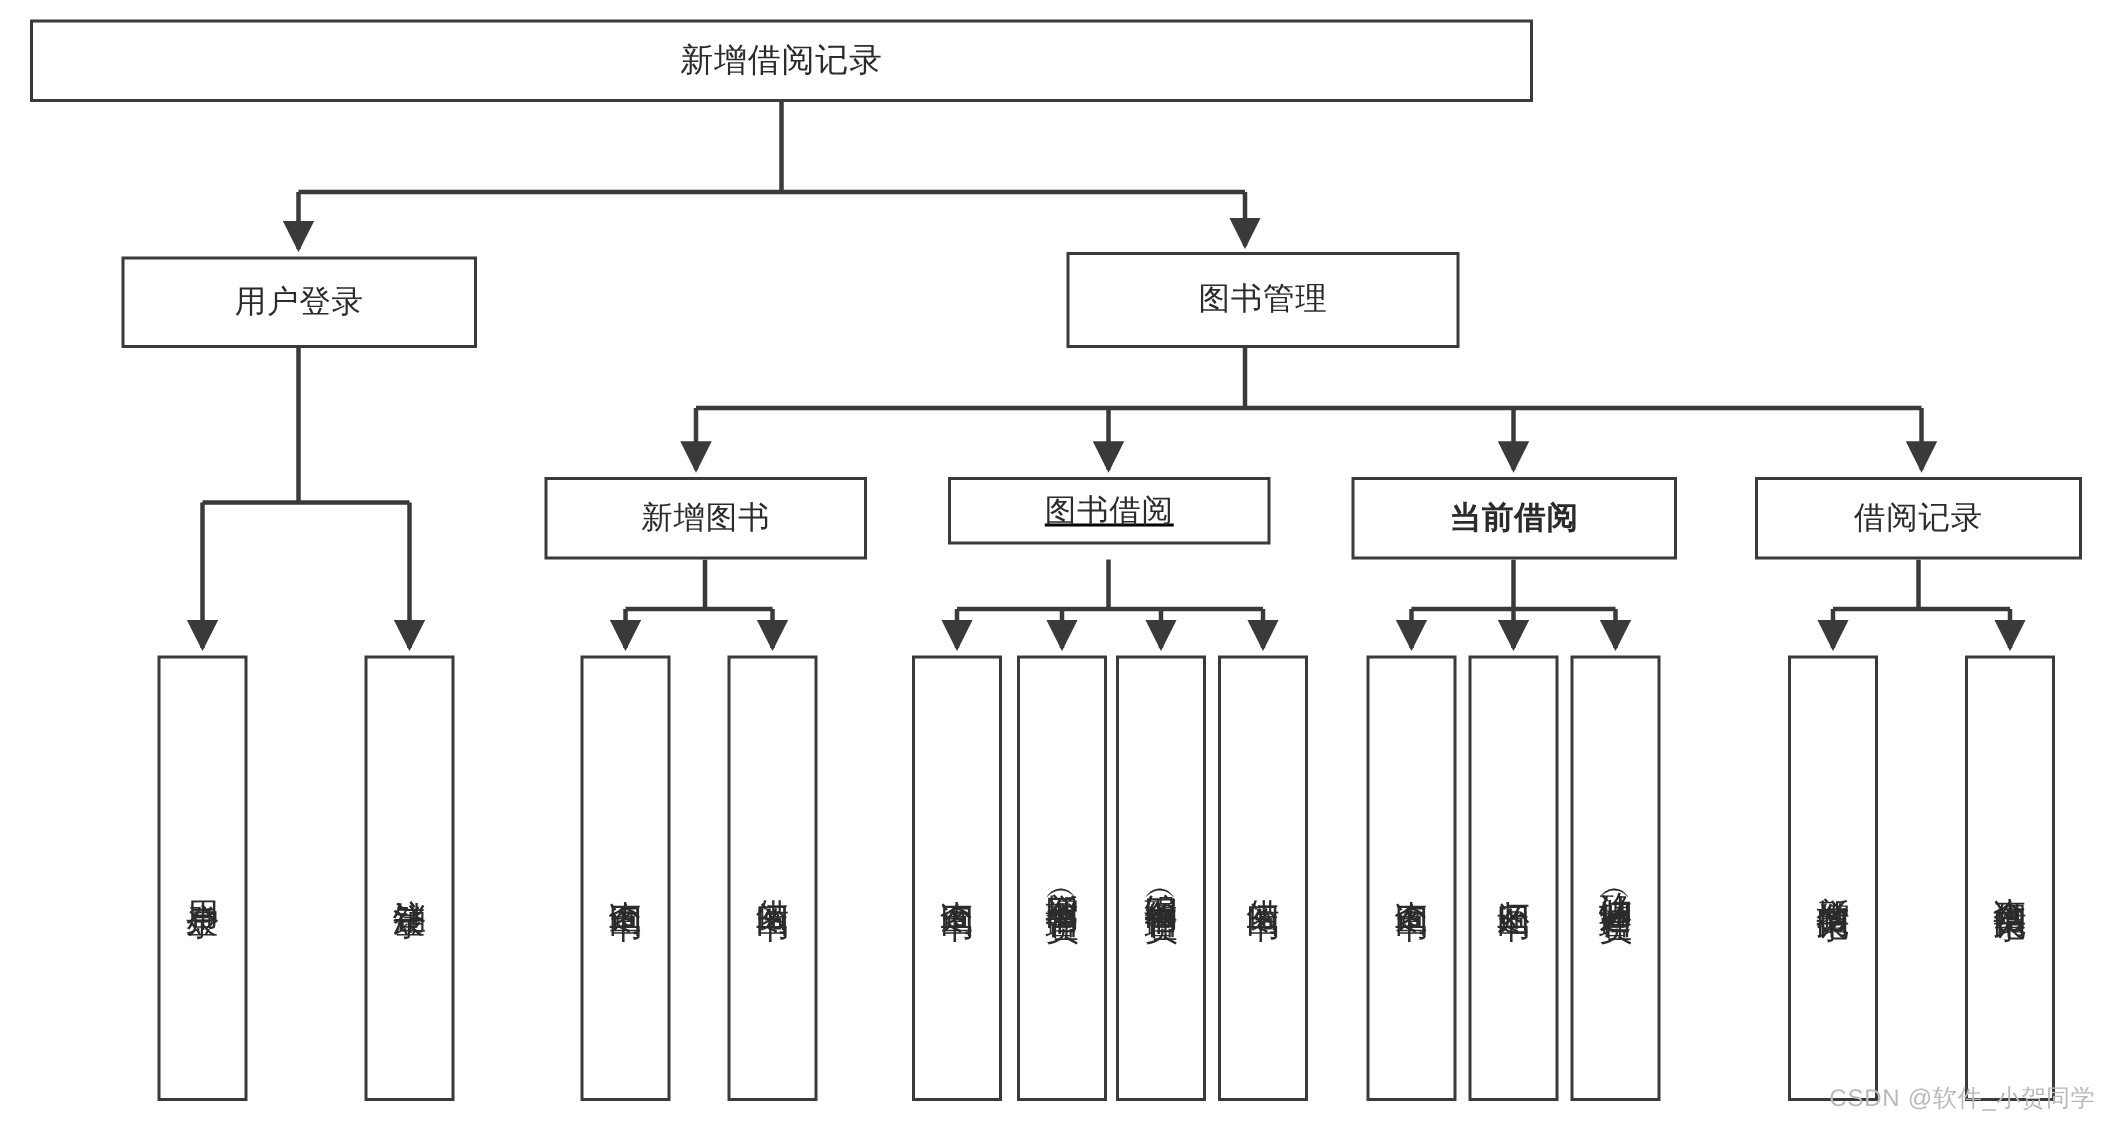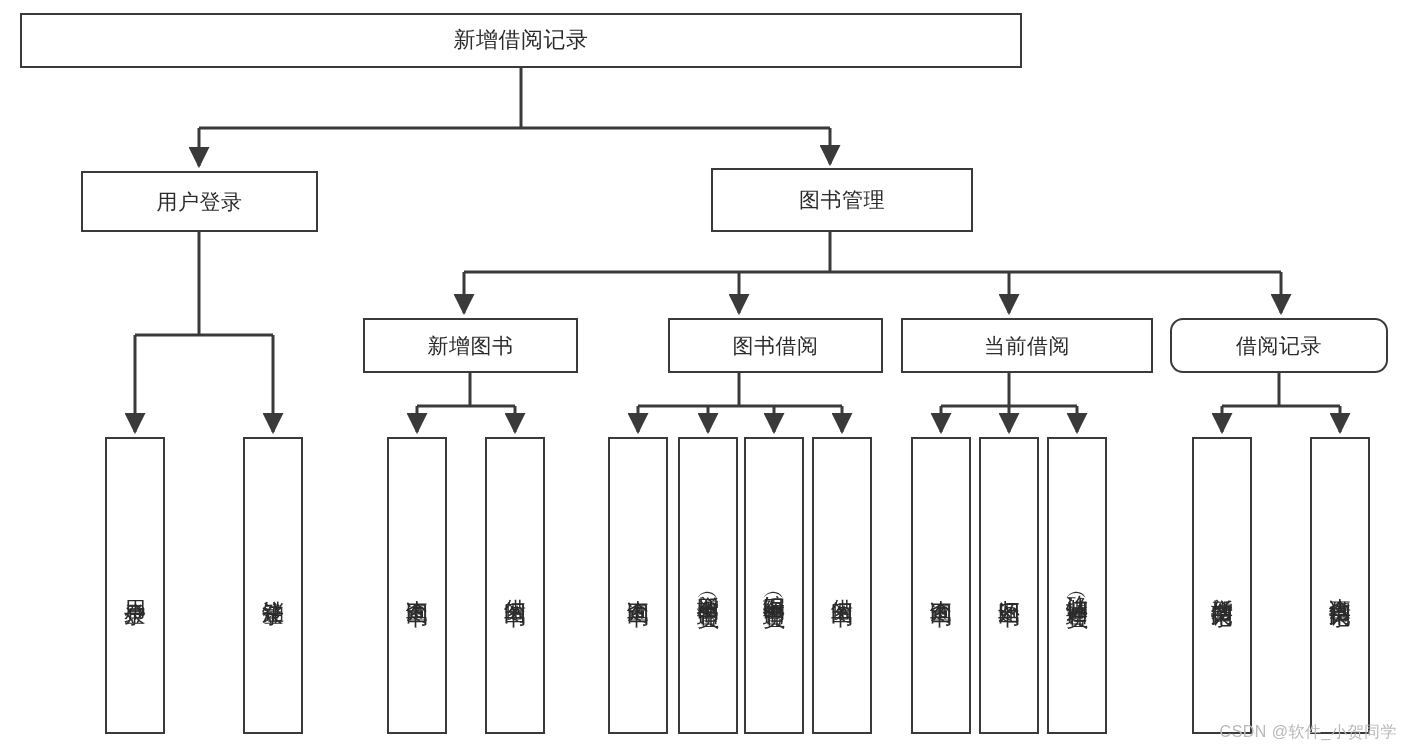--- a/index.html
+++ b/index.html
@@ -137,27 +137,27 @@
   <div class="node-box node-h" style="left:81px; top:171px; width:237px; height:61px;">
     <span class="node-label">用户登录</span>
   </div>
   <div class="node-box node-h" style="left:711px; top:168px; width:262px; height:64px;">
     <span class="node-label">图书管理</span>
   </div>
 
   <div class="node-box node-h" style="left:363px; top:318px; width:215px; height:55px;">
     <span class="node-label">新增图书</span>
   </div>
-  <div class="node-box node-h" style="left:668px; top:318px; width:215px; height:55px;">
+  <div class="node-box node-h" style="left:632px; top:318px; width:215px; height:45px;text-decoration:underline;">
     <span class="node-label">图书借阅</span>
   </div>
-  <div class="node-box node-h" style="left:901px; top:318px; width:252px; height:55px;">
+  <div class="node-box node-h" style="left:901px; top:318px; width:217px; height:55px;font-weight:bold;">
     <span class="node-label">当前借阅</span>
   </div>
-  <div class="node-box node-h" style="left:1170px; top:318px; width:218px; height:55px;border-radius:13px;">
+  <div class="node-box node-h" style="left:1170px; top:318px; width:218px; height:55px;">
     <span class="node-label">借阅记录</span>
   </div>
 
   <div class="node-box node-v" style="left:105px; top:437px; width:60px; height:297px;">
     <span class="node-label">用户登录</span>
   </div>
   <div class="node-box node-v" style="left:243px; top:437px; width:60px; height:297px;">
     <span class="node-label">注销登录</span>
   </div>
 

